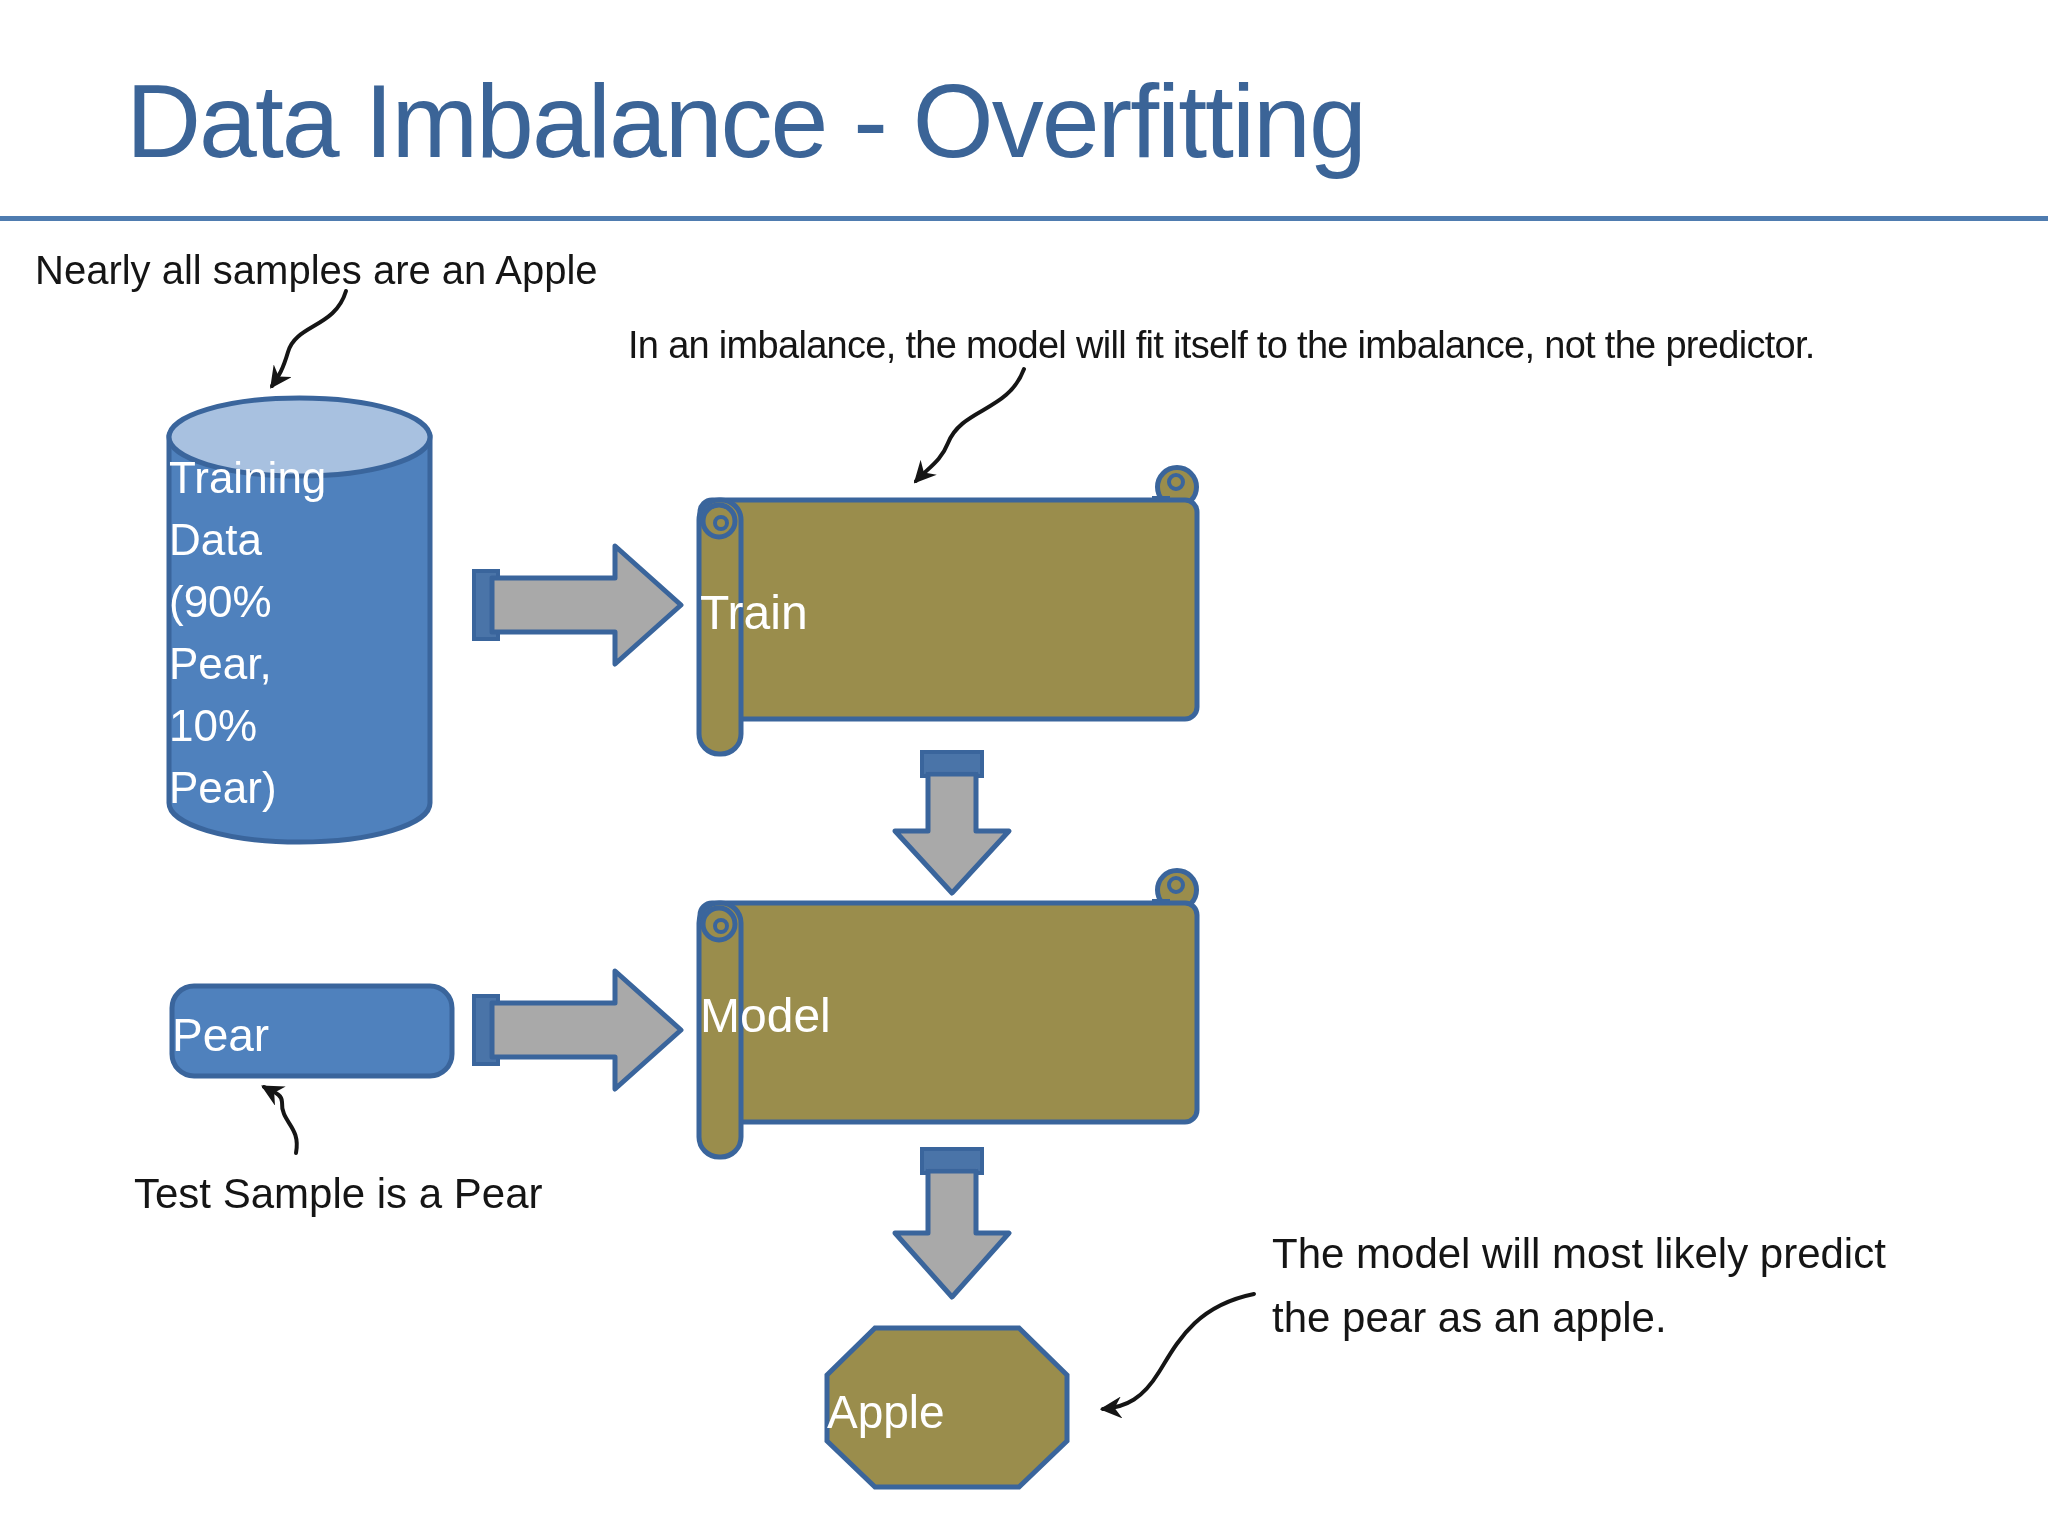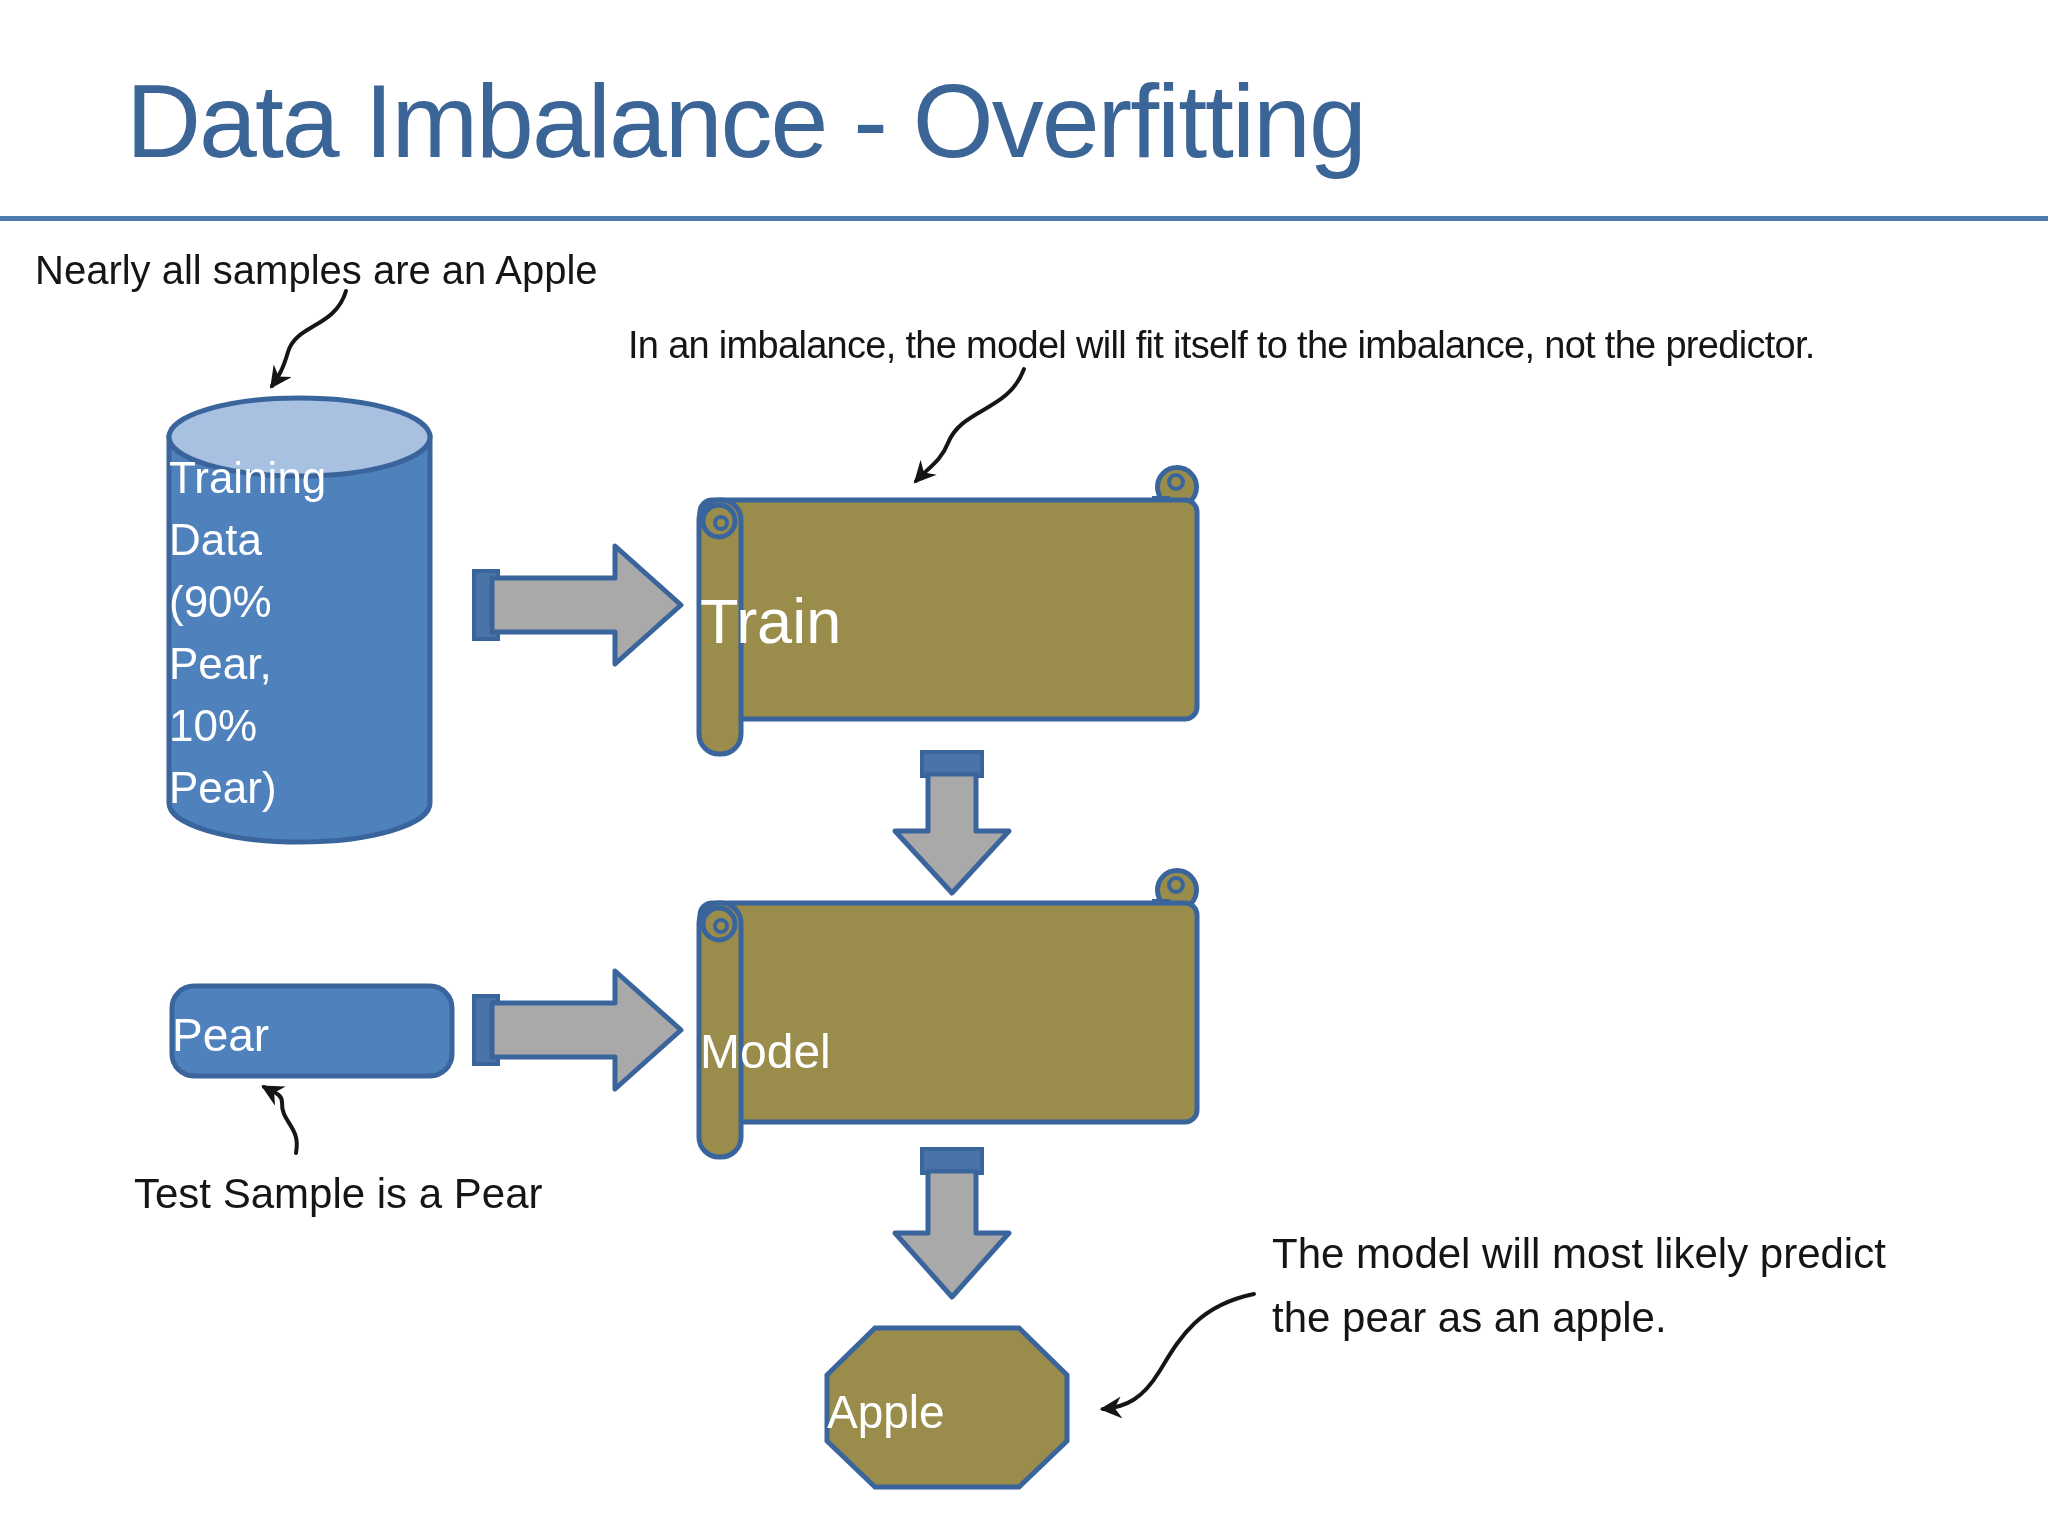--- a/index.html
+++ b/index.html
@@ -9,22 +9,22 @@
   #shapes{position:absolute;left:0;top:0;}
   .txt{position:absolute;white-space:nowrap;}
   .title{left:126px;top:62px;font-size:104px;letter-spacing:-2px;color:var(--title-blue);}
   .ann{color:var(--ink);}
   .ann1{left:35px;top:248px;font-size:40px;}
   .ann2{left:628px;top:324px;font-size:38px;letter-spacing:-0.7px;}
   .ann3{left:114px;top:1170px;font-size:42px;margin-left:20px;}
   .ann4{left:1272px;top:1222px;font-size:42px;line-height:64px;white-space:normal;width:700px;}
   .shape-label{color:var(--label-white);text-align:left;}
   .cyl-text{left:169px;top:447px;width:261px;font-size:44px;line-height:62px;}
-  .train-label{left:700px;top:585px;width:497px;font-size:63px;}
-  .model-label{left:700px;top:988px;width:497px;font-size:48px;margin-top:36px;}
+  .train-label{left:700px;top:585px;width:497px;font-size:48px;}
+  .model-label{left:700px;top:988px;width:497px;font-size:48px;}
   .pear-label{left:172px;top:1008px;width:280px;font-size:46px;}
   .apple-label{left:827px;top:1385px;width:240px;font-size:46px;}
   .olive{fill:var(--olive);stroke:var(--shape-stroke);stroke-width:5;}
   .bluefill{fill:var(--blue-fill);stroke:var(--shape-stroke);stroke-width:5;}
   .bluelight{fill:var(--blue-fill-light);stroke:var(--shape-stroke);stroke-width:5;}
   .grayarrow{fill:var(--arrow-gray);stroke:var(--shape-stroke);stroke-width:5;stroke-linejoin:round;}
   .tailband{fill:var(--arrow-tail-blue);stroke:var(--shape-stroke);stroke-width:4;}
   .innercurl{fill:none;stroke:var(--shape-stroke);stroke-width:4;}
   .lightline{stroke:#8fa9c8;stroke-width:2.5;}
   .rule{fill:var(--rule-blue);}

